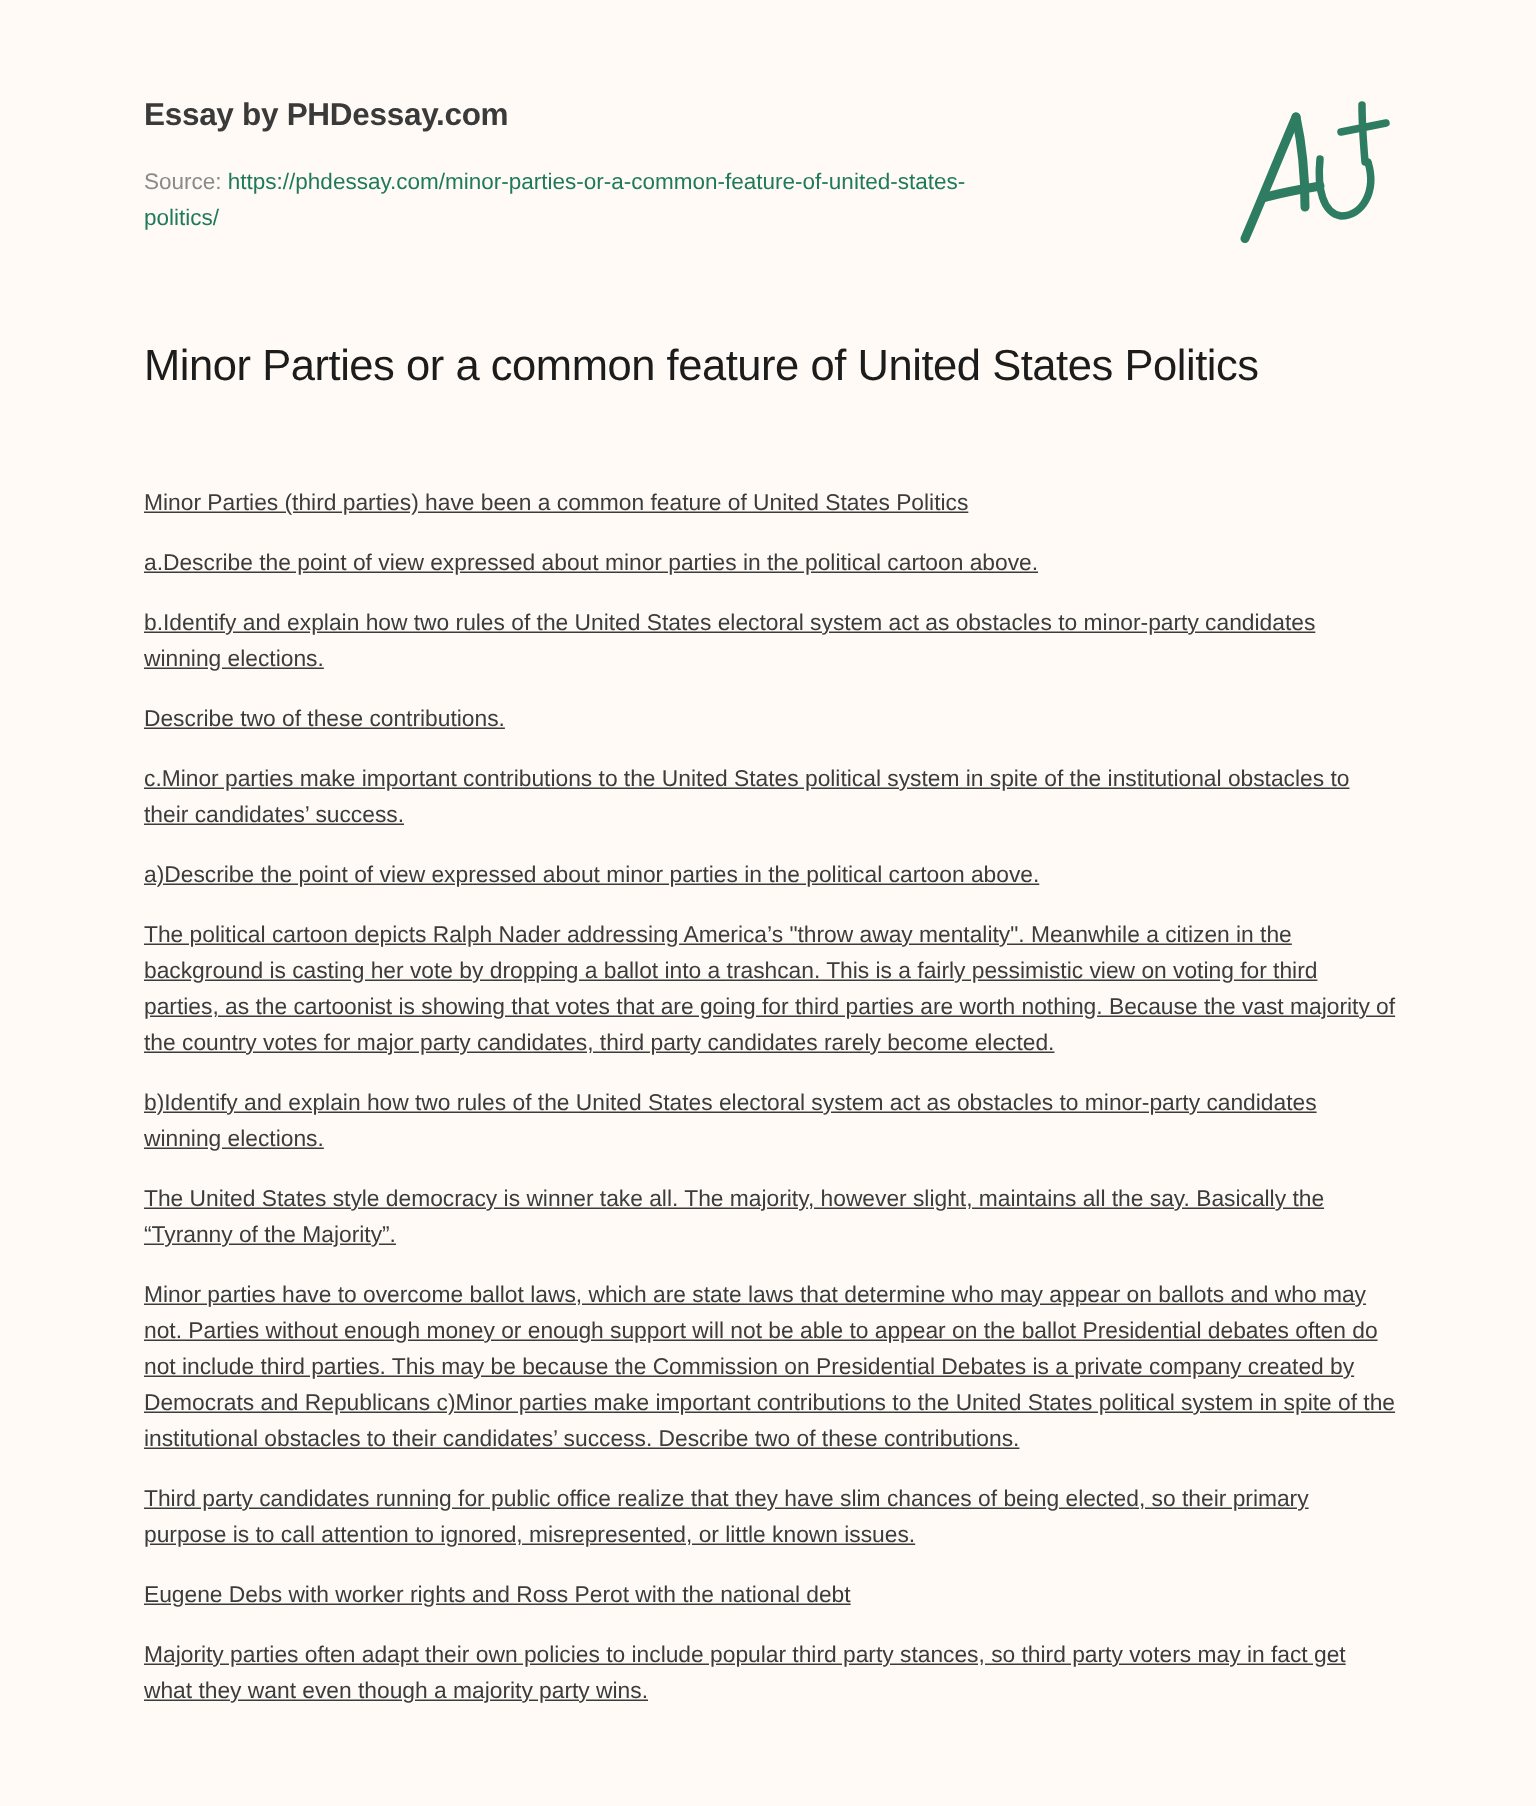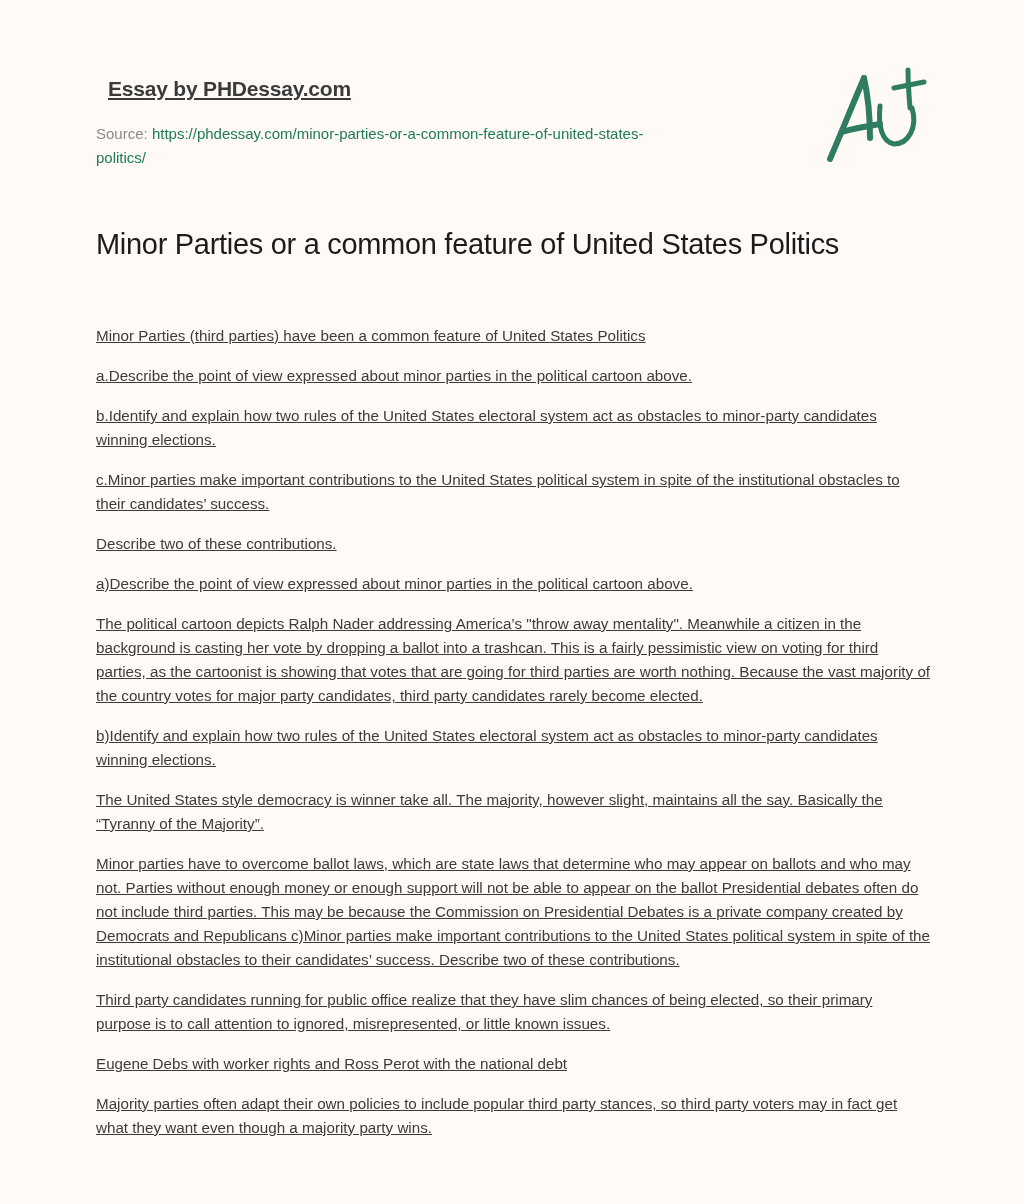--- a/index.html
+++ b/index.html
@@ -18,24 +18,23 @@
     .header {
       position: absolute;
       left: 96px;
       top: 62px;
       width: 640px;
     }
     .site-title {
       font-size: 21px;
       font-weight: bold;
       color: #3a3a3a;
-      margin: 12px;
+      margin: 0;
       line-height: 30px;
       letter-spacing: -0.2px;
-      text-decoration: underline;
     }
     .source {
       margin-top: 18px;
       font-size: 15px;
       line-height: 24px;
       color: #8a8a8a;
     }
     .source a {
       color: #1f7a5c;
       text-decoration: none;
@@ -100,22 +99,22 @@
     <path d="M88 4 C 88 16, 89 30, 90 42" stroke-width="5"></path>
   </svg>
 </div>
 
 <h1 class="article-title">Minor Parties or a common feature of United States Politics</h1>
 
 <div class="content">
   <p>Minor Parties (third parties) have been a common feature of United States Politics</p>
   <p>a.Describe the point of view expressed about minor parties in the political cartoon above.</p>
   <p>b.Identify and explain how two rules of the United States electoral system act as obstacles to minor-party candidates winning elections.</p>
+  <p>Describe two of these contributions.</p>
   <p>c.Minor parties make important contributions to the United States political system in spite of the institutional obstacles to their candidates’ success.</p>
-  <p>Describe two of these contributions.</p>
   <p>a)Describe the point of view expressed about minor parties in the political cartoon above.</p>
   <p>The political cartoon depicts Ralph Nader addressing America’s "throw away mentality". Meanwhile a citizen in the background is casting her vote by dropping a ballot into a trashcan. This is a fairly pessimistic view on voting for third parties, as the cartoonist is showing that votes that are going for third parties are worth nothing. Because the vast majority of the country votes for major party candidates, third party candidates rarely become elected.</p>
   <p>b)Identify and explain how two rules of the United States electoral system act as obstacles to minor-party candidates winning elections.</p>
   <p>The United States style democracy is winner take all. The majority, however slight, maintains all the say. Basically the “Tyranny of the Majority”.</p>
   <p>Minor parties have to overcome ballot laws, which are state laws that determine who may appear on ballots and who may not. Parties without enough money or enough support will not be able to appear on the ballot Presidential debates often do not include third parties. This may be because the Commission on Presidential Debates is a private company created by Democrats and Republicans c)Minor parties make important contributions to the United States political system in spite of the institutional obstacles to their candidates’ success. Describe two of these contributions.</p>
   <p>Third party candidates running for public office realize that they have slim chances of being elected, so their primary purpose is to call attention to ignored, misrepresented, or little known issues.</p>
   <p>Eugene Debs with worker rights and Ross Perot with the national debt</p>
   <p>Majority parties often adapt their own policies to include popular third party stances, so third party voters may in fact get what they want even though a majority party wins.</p>
 </div>
 

